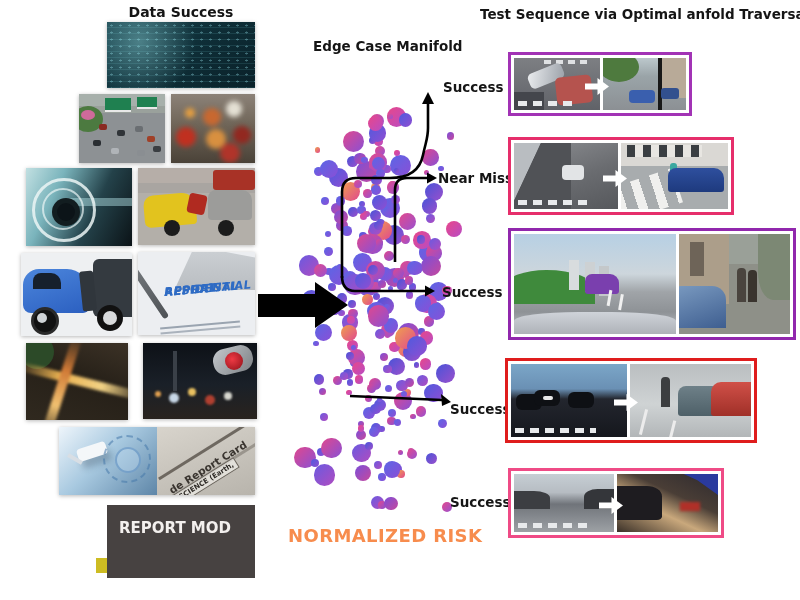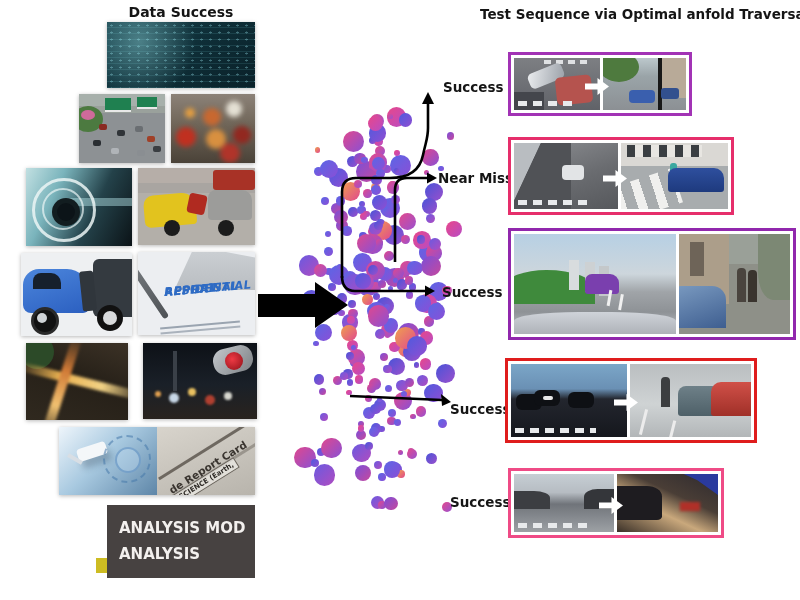--- a/index.html
+++ b/index.html
@@ -243,24 +243,24 @@
     </div>
     <div class="j-right">
       <div class="rc-rule"></div>
       <div class="rc-line1">de Report Card</div>
       <div class="rc-line2">SCIENCE (Earth,</div>
     </div>
   </div>
 
   <div class="abs accent-y"></div>
   <div class="abs fail-box">
-    <div>ANALYSIS MOD</div>
-    <div>ANALYSIS</div>
-  </div>
-
+    <div>REPORT MOD</div>
+  </div>
+
+  <div class="abs ttl" style="left:313px;top:38px;">Edge Case Manifold</div>
 
   <div id="scatter-layer">
       <div class="dot" style="left: 379.605px; top: 352.701px; width: 8.22813px; height: 8.22813px; background: linear-gradient(135deg, rgb(123, 79, 216), rgb(198, 72, 158));"></div>
       <div class="dot" style="left: 375.979px; top: 297.076px; width: 18.0425px; height: 18.0425px; background: linear-gradient(135deg, rgb(73, 83, 216), rgb(154, 80, 204));"></div>
       <div class="dot" style="left: 335.351px; top: 269.901px; width: 5.76489px; height: 5.76489px; background: linear-gradient(135deg, rgb(91, 102, 230), rgb(138, 79, 214));"></div>
       <div class="dot" style="left: 370.473px; top: 210.232px; width: 10.866px; height: 10.866px; background: linear-gradient(135deg, rgb(73, 83, 216), rgb(154, 80, 204));"></div>
       <div class="dot" style="left: 384.605px; top: 332.235px; width: 5.85931px; height: 5.85931px; background: linear-gradient(135deg, rgb(232, 71, 138), rgb(184, 76, 196));"></div>
       <div class="dot" style="left: 379.544px; top: 220.324px; width: 5.5334px; height: 5.5334px; background: linear-gradient(135deg, rgb(91, 102, 230), rgb(138, 79, 214));"></div>
       <div class="dot" style="left: 384.31px; top: 224.897px; width: 20.1088px; height: 20.1088px; background: linear-gradient(135deg, rgb(73, 83, 216), rgb(154, 80, 204));"></div>
       <div class="dot" style="left: 389.55px; top: 155.066px; width: 21.2476px; height: 21.2476px; background: linear-gradient(135deg, rgb(91, 102, 230), rgb(138, 79, 214));"></div>
@@ -504,20 +504,21 @@
     <path d="M 350,396 L 442,400" fill="none" stroke="#000" stroke-width="2.6"></path>
     <polygon points="441,394 451,402 442,406" fill="#000"></polygon>
   </svg>
 
   <div class="lbl" style="left:443px;top:79px;">Success</div>
   <div class="lbl" style="left:438px;top:170px;">Near Miss</div>
   <div class="lbl" style="left:442px;top:284px;">Success</div>
   <div class="lbl" style="left:450px;top:401px;">Success</div>
   <div class="lbl" style="left:450px;top:494px;">Success</div>
 
+  <div class="abs risk" style="left: 288px; top: 525px;">NORMALIZED RISK</div>
 
   <div class="abs ttl" style="left:480px;top:6px;width:320px;text-align:center;">Test Sequence via Optimal anfold Traversal</div>
 
   <div class="row r1">
     <div class="sub s-r1l" style="width:86px;">
       <div class="top-d"></div>
       <div class="cg"></div>
       <div class="cr"></div>
       <div class="dk"></div>
       <div class="dashes"></div>

